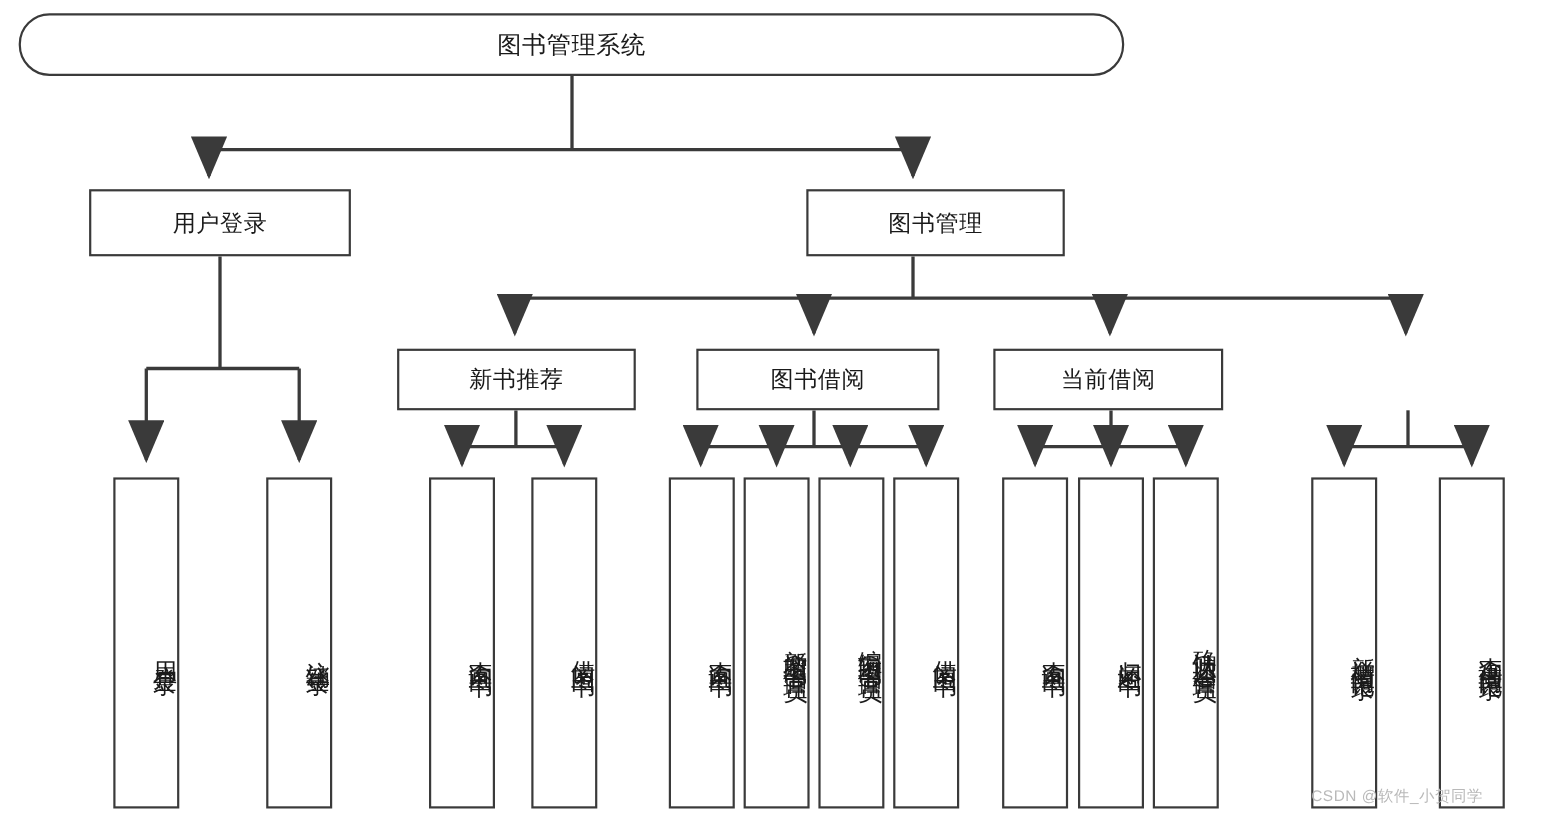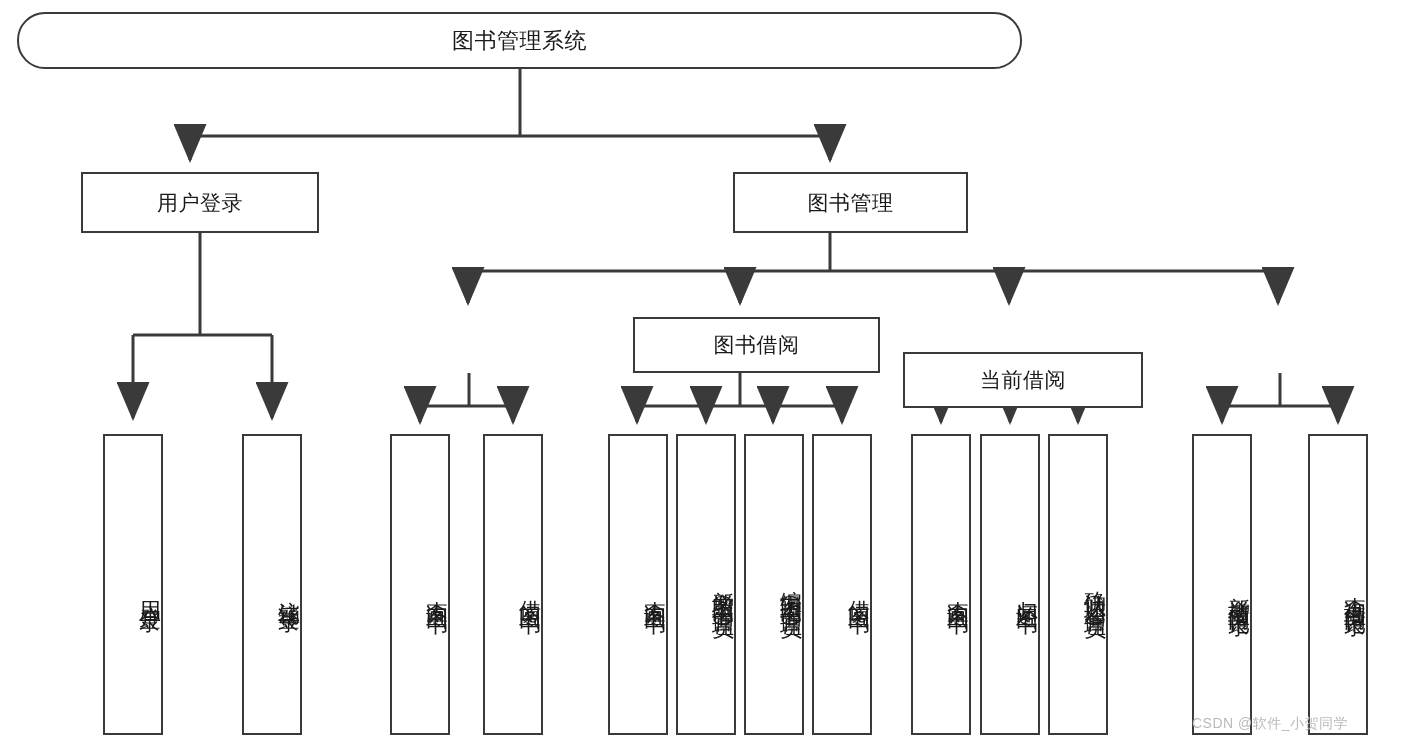--- a/index.html
+++ b/index.html
@@ -131,24 +131,27 @@
     <span>图书管理系统</span>
   </div>
 
   <div class="node horiz" style="left:81px; top:172px; width:238px; height:61px;">
     <span>用户登录</span>
   </div>
   <div class="node horiz" style="left:713px; top:172px; width:235px; height:61px;margin-left:20px;">
     <span>图书管理</span>
   </div>
 
-  <div class="node horiz" style="left:633px; top:317px; width:247px; height:56px;">
+  <div class="node horiz" style="left:361px; top:317px; width:217px; height:56px;">
+    <span>新书推荐</span>
+  </div>
+  <div class="node horiz" style="left:633px; top:317px; width:221px; height:56px;">
     <span>图书借阅</span>
   </div>
-  <div class="node horiz" style="left:903px; top:317px; width:240px; height:56px;margin-top:35px;">
+  <div class="node horiz" style="left:903px; top:317px; width:209px; height:56px;">
     <span>当前借阅</span>
   </div>
 
   <div class="node vert" style="left:103px; top:434px; width:60px; height:301px;">
     <span>用户登录</span>
   </div>
   <div class="node vert" style="left:242px; top:434px; width:60px; height:301px;">
     <span>注销登录</span>
   </div>
 

